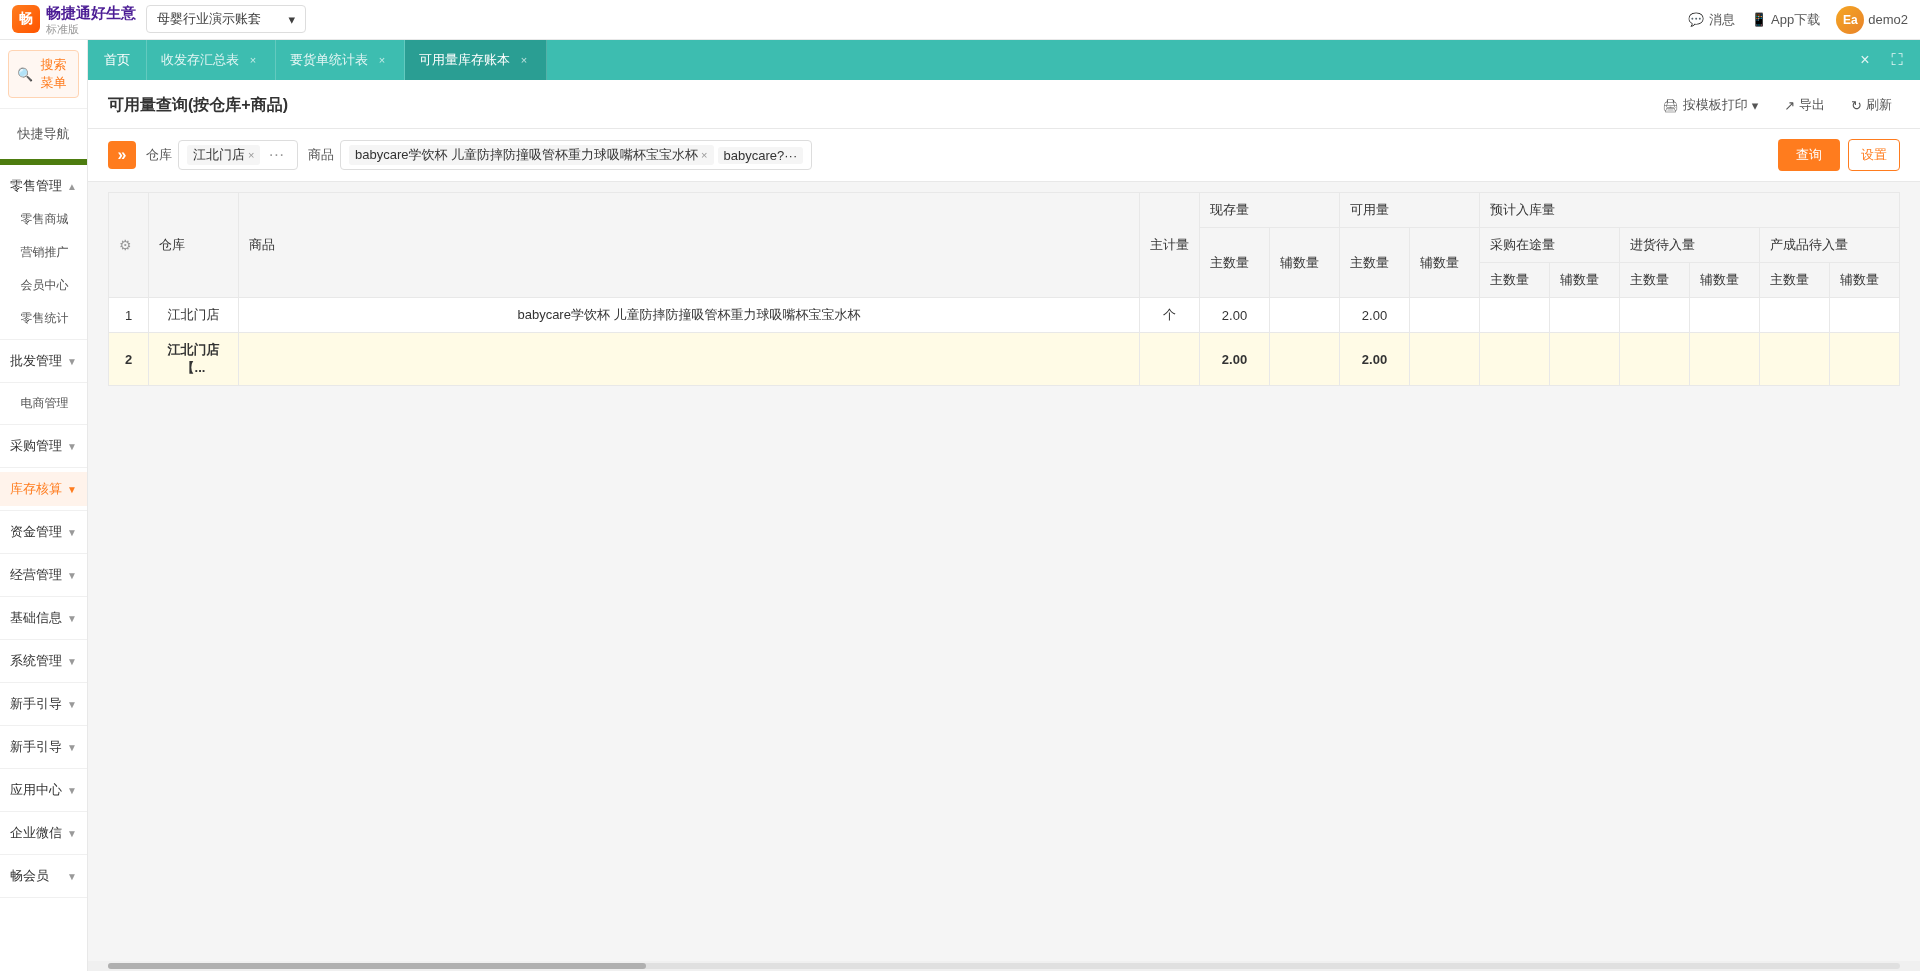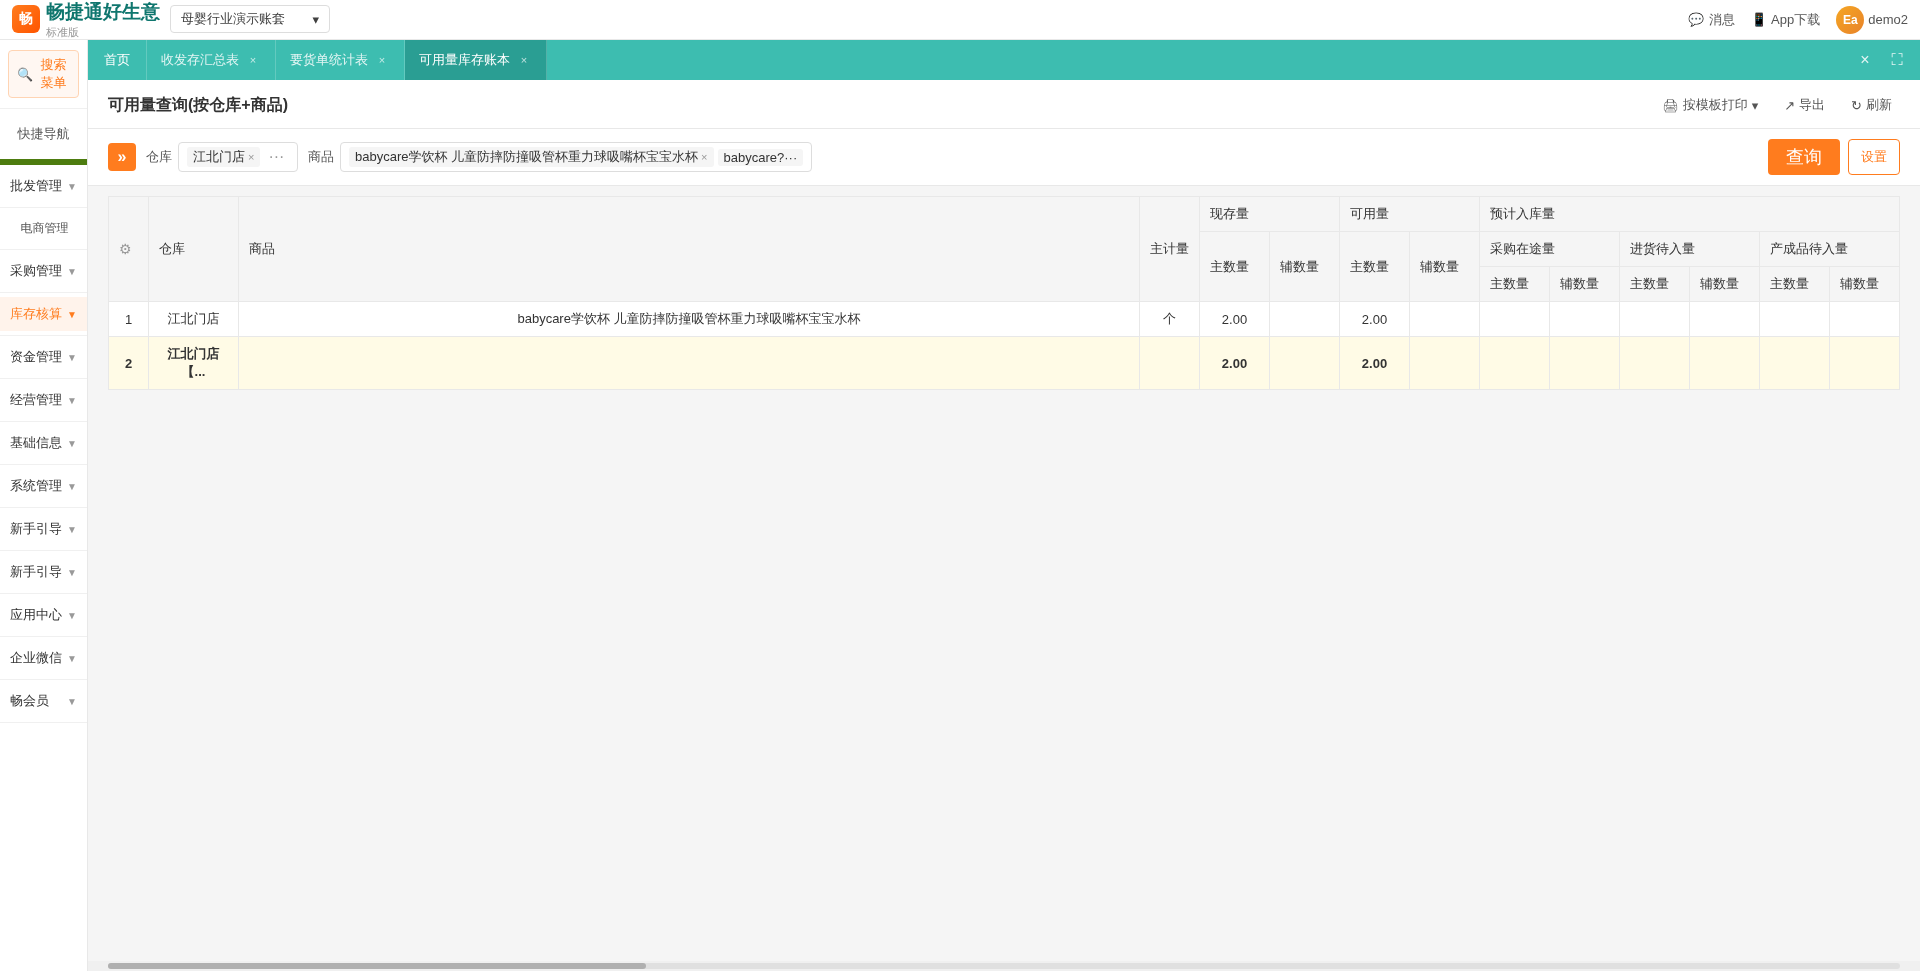--- a/index.html
+++ b/index.html
@@ -36,21 +36,21 @@
       justify-content: center;
       color: white;
       font-size: 14px;
       font-weight: bold;
     }
     .logo-text {
       font-size: 12px;
       color: #666;
       line-height: 1.3;
     }
-    .logo-text .title { color: #0f766e; font-weight: bold; font-size: 19px; }
+    .logo-text .title { color: #4c1d95; font-weight: bold; font-size: 15px; }
     .logo-text .sub { color: #999; font-size: 11px; }
     .industry-select {
       display: flex;
       align-items: center;
       gap: 4px;
       padding: 4px 10px;
       border: 1px solid #ddd;
       border-radius: 4px;
       background: #fff;
       cursor: pointer;
@@ -344,21 +344,21 @@
       display: flex;
       gap: 8px;
     }
     .btn-query {
       background: #ff7c1e;
       color: white;
       border: none;
       border-radius: 4px;
       padding: 6px 18px;
       cursor: pointer;
-      font-size: 18px;
+      font-size: 13px;
     }
     .btn-settings {
       background: #fff;
       color: #ff7c1e;
       border: 1px solid #ff7c1e;
       border-radius: 4px;
       padding: 6px 12px;
       cursor: pointer;
       font-size: 13px;
     }
@@ -472,20 +472,30 @@
         <span>🔍</span>
         <span>搜索菜单</span>
       </button>
     </div>
     <div class="sidebar-nav">
       <div class="sidebar-nav-item">
         <span>快捷导航</span>
       </div>
     </div>
 
+    <div class="sidebar-section">
+      <div class="sidebar-section-header">
+        <span>零售管理</span>
+        <span class="arrow">▲</span>
+      </div>
+      <div class="sidebar-item">零售商城</div>
+      <div class="sidebar-item">营销推广</div>
+      <div class="sidebar-item">会员中心</div>
+      <div class="sidebar-item">零售统计</div>
+    </div>
 
     <div class="sidebar-section">
       <div class="sidebar-section-header">
         <span>批发管理</span>
         <span class="arrow">▼</span>
       </div>
     </div>
 
     <div class="sidebar-section">
       <div class="sidebar-item">电商管理</div>

